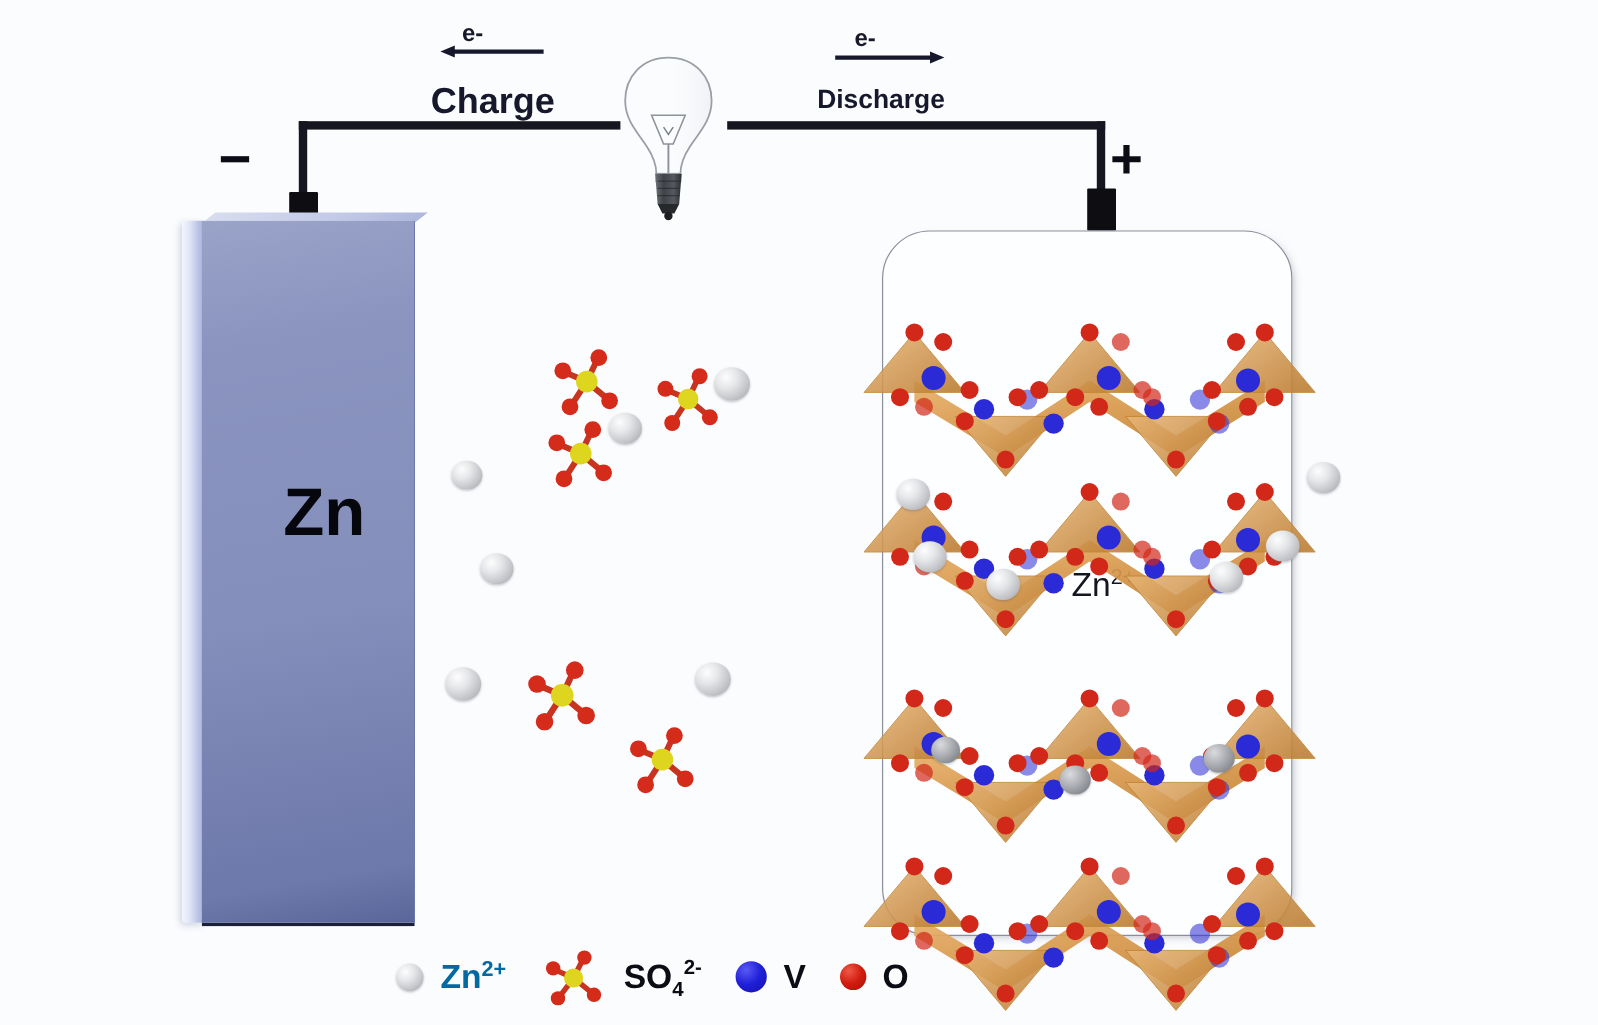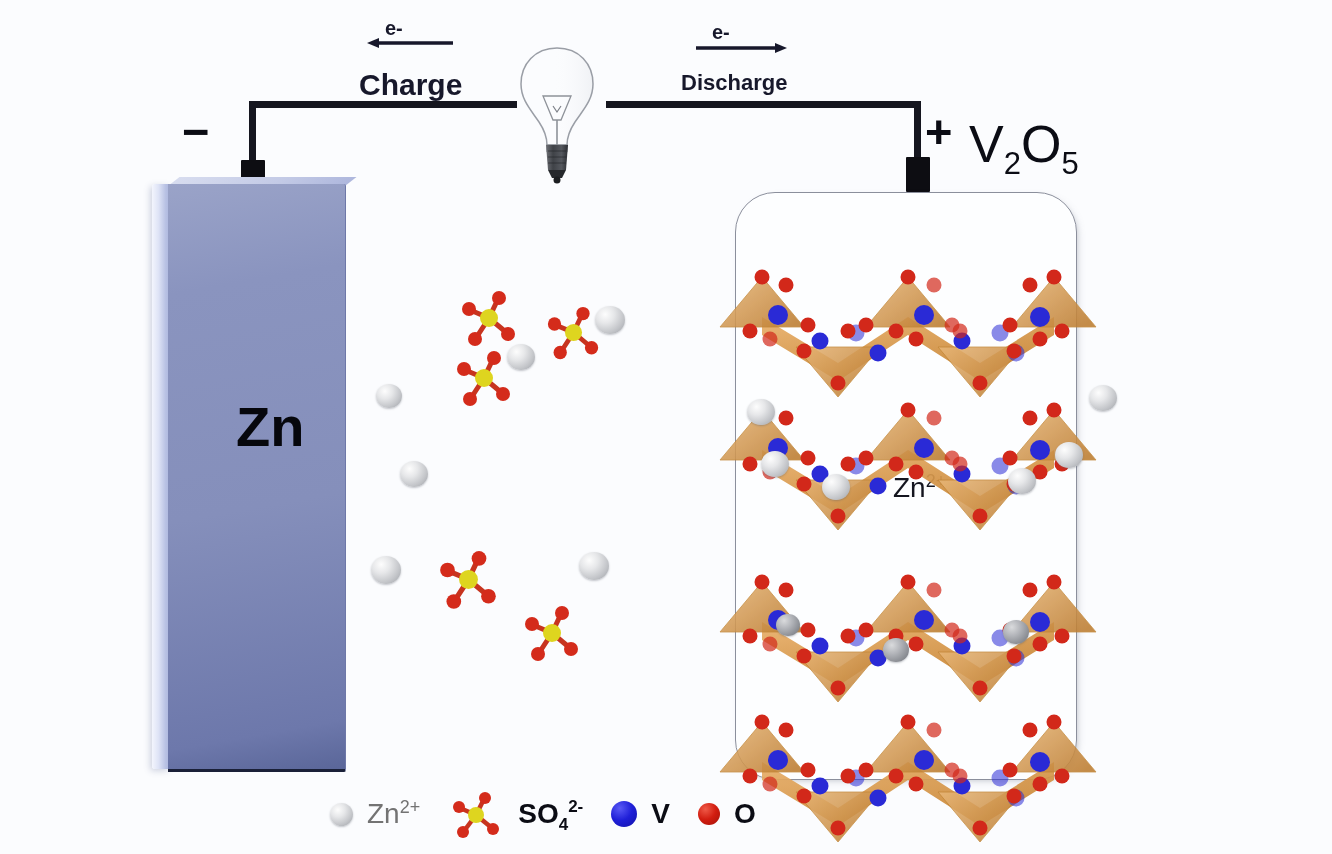--- a/index.html
+++ b/index.html
@@ -118,23 +118,20 @@
 
   <div id="zn-electrode" style="left:152px;top:184px;width:193px;height:585px;">
     <div class="zn-top"></div>
     <div class="zn-edge"></div>
     <div class="zn-face"></div>
   </div>
   <div class="zn-label nosel" style="left:236px;top:399px;font-size:56px;">Zn</div>
 
   <div id="cathode-box" style="left:735px;top:192px;width:340px;height:586px;"></div>
 
-  <div class="v2o5-label nosel" style="left:969px;top:118px;">
-    <span style="font-size:52px;">V</span><span style="font-size:31px;position:relative;top:12px;">2</span><span style="font-size:52px;">O</span><span style="font-size:31px;position:relative;top:12px;">5</span>
-  </div>
 
   <div class="zn2p-inner nosel" style="left:893px;top:474px;">
     <span style="font-size:28px;">Zn</span><span style="font-size:18px;position:relative;top:-10px;">2+</span>
   </div>
 
   <div id="crystal-host">
       <div style="position: absolute; left: 748px; top: 255px; width: 318px; height: 130px;"><svg width="318" height="130" viewBox="0 0 318 130" style="overflow: visible;">
           <defs>
             <linearGradient id="og255" x1="0" y1="0" x2="0.4" y2="1">
               <stop offset="0%" stop-color="#f0c38b"></stop>
@@ -415,21 +412,21 @@
           <circle cx="10" cy="20" r="7" fill="#d42b1b"></circle>
           <circle cx="16" cy="50" r="7" fill="#d42b1b"></circle>
           <circle cx="49" cy="45" r="7" fill="#d42b1b"></circle>
           <circle cx="30" cy="29" r="9" fill="#ded51f"></circle>
         </svg></div>
     </div>
 
   <div style="position:absolute;left:330px;top:790px;display:flex;align-items:center;gap:14px;">
 
     <span class="zn-ion" style="position:relative;width:23px;height:23px;display:inline-block;"></span>
-    <span class="nosel" style="font-size:28px;font-weight:400;color:#737373;">
+    <span class="nosel" style="font-size:28px;font-weight:700;color:#0369a1;">
       <span>Zn</span><span style="font-size:18px;position:relative;top:-10px;">2+</span>
     </span>
 
     <span style="display:inline-block;width:56px;height:48px;margin-left:14px;">
       <svg width="56" height="48" viewBox="0 0 56 48">
         <g stroke="#c7341f" stroke-width="4.5" stroke-linecap="round">
           <line x1="28" y1="25" x2="36" y2="9"></line>
           <line x1="28" y1="25" x2="12" y2="18"></line>
           <line x1="28" y1="25" x2="16" y2="41"></line>
           <line x1="28" y1="25" x2="44" y2="38"></line>

